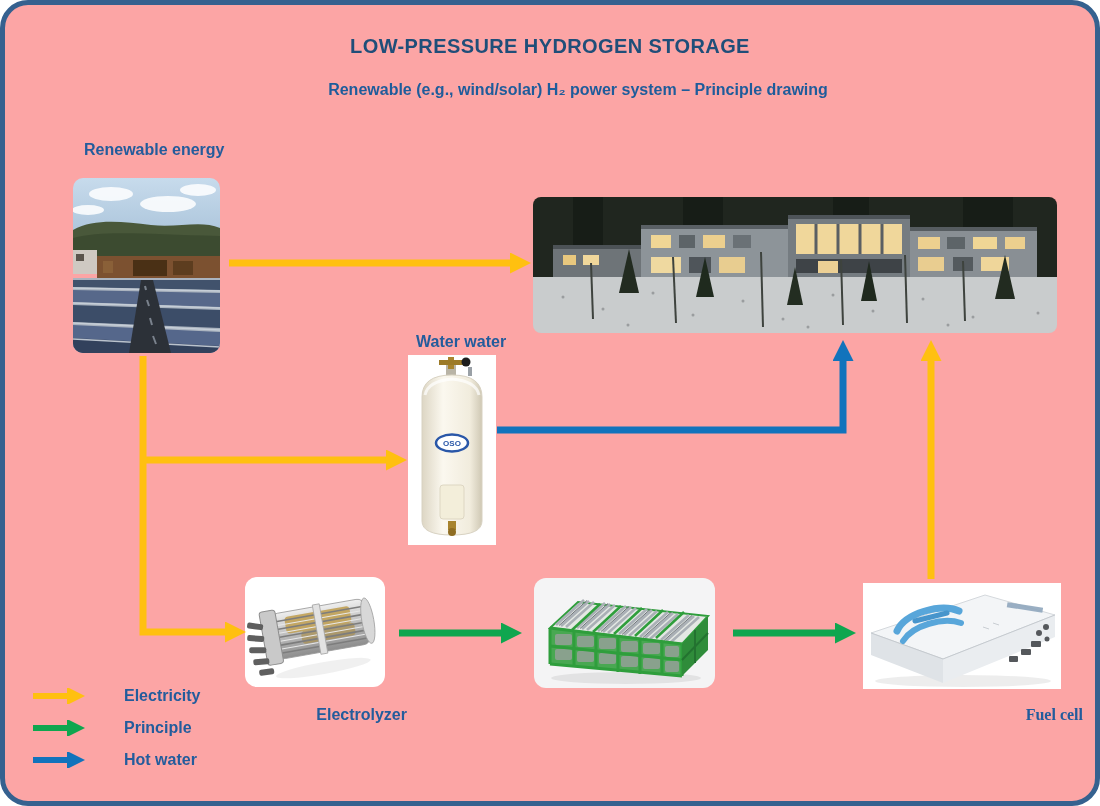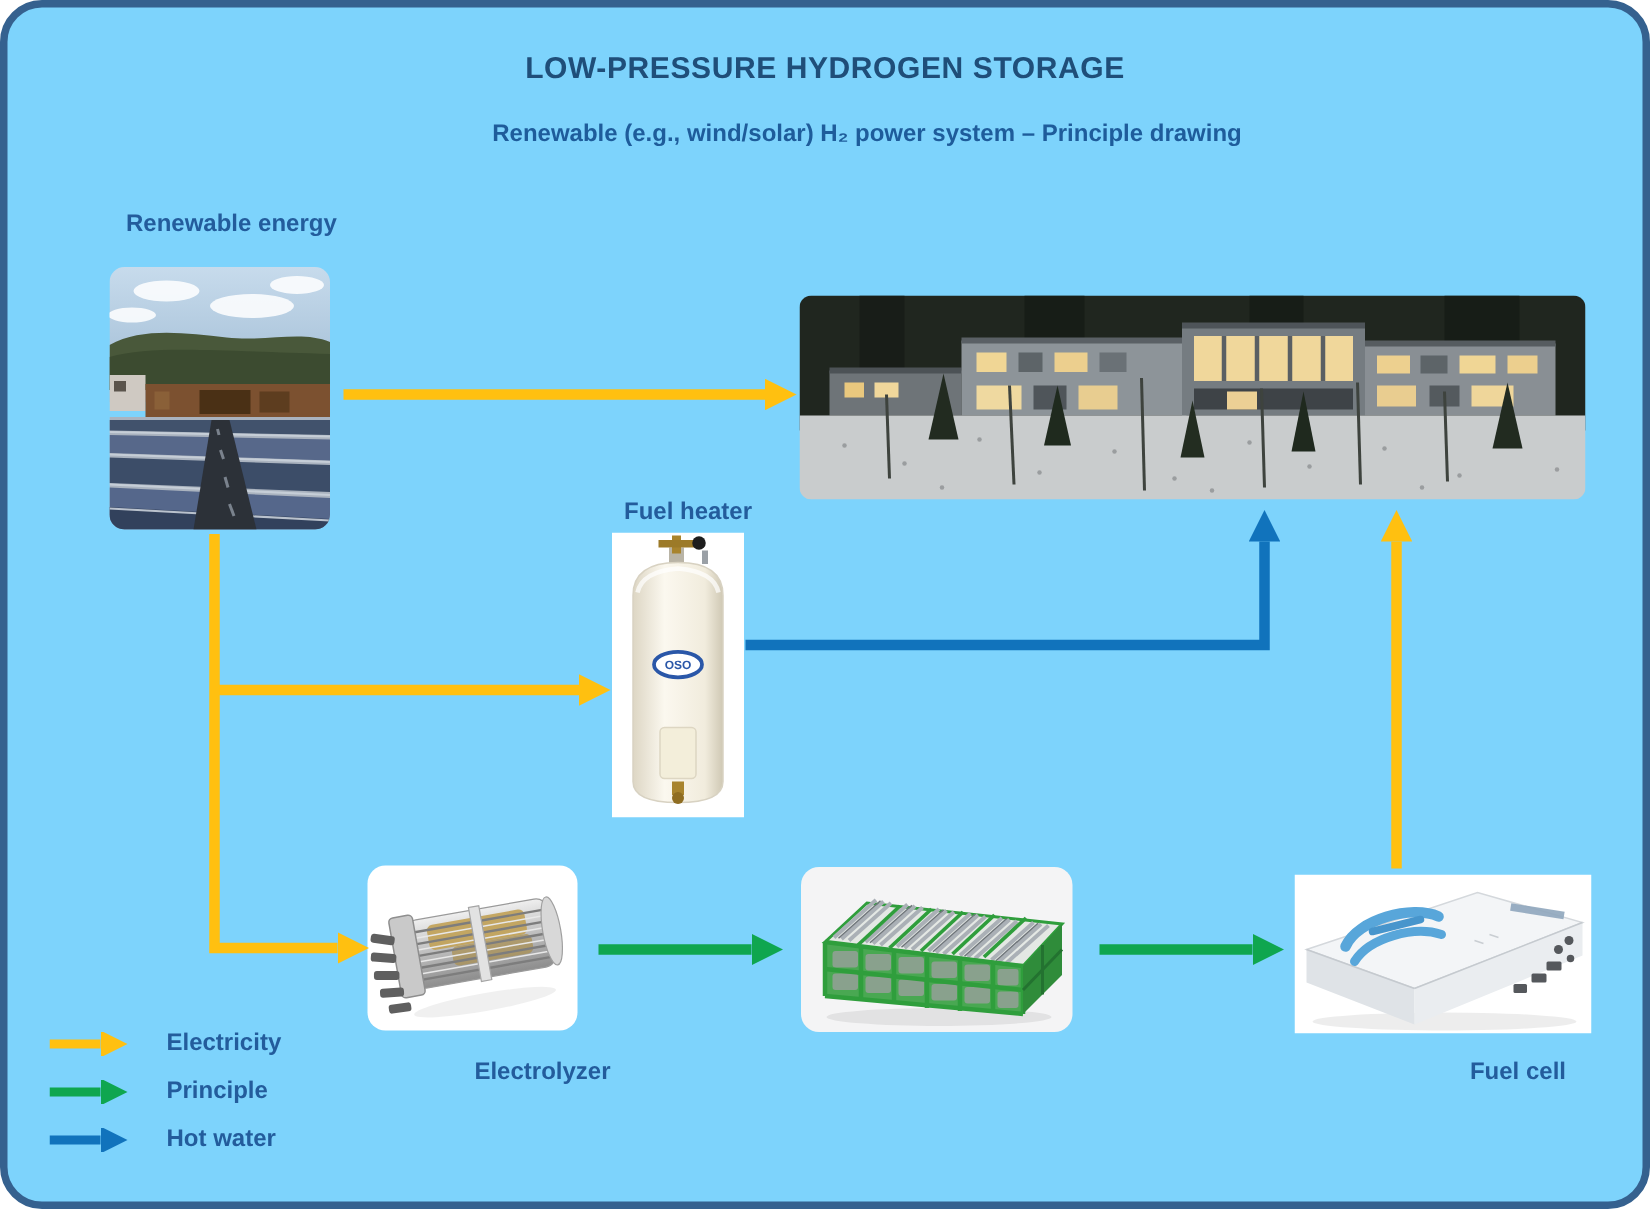--- a/index.html
+++ b/index.html
@@ -1,18 +1,18 @@
 <!DOCTYPE html>
 <html style="--electricity: #FFC010; --hydrogen: #0FA64F; --hot-water: #1173BC; --title-text: #1F4E79; --subtitle-text: #1E5C9B; --label-text: #235C9C; --border: #35618F;"><head>
 <meta charset="utf-8">
 <style>
   html,body{margin:0;padding:0;background:#ffffff;}
   #canvas{
     position:relative;width:1100px;height:806px;box-sizing:border-box;
-    background:#7dd3fc;border:5px solid var(--border,#35618F);border-radius:28px;
+    background:#fca5a5;border:5px solid var(--border,#35618F);border-radius:28px;
     font-family:"Liberation Sans",sans-serif;overflow:hidden;
   }
   .abs{position:absolute;}
   .title{
     left:0;top:30px;width:100%;text-align:center;
     font-size:20px;font-weight:800;letter-spacing:.4px;color:var(--title-text,#1F4E79);
   }
   .subtitle{
     left:0;top:76px;width:100%;text-align:center;
     font-size:16px;font-weight:700;color:var(--subtitle-text,#1E5C9B);margin-left:28px;
@@ -20,34 +20,34 @@
   .node-label{
     font-size:16px;font-weight:700;color:var(--label-text,#235C9C);line-height:1.25;margin-left:22px;
   }
   .center{text-align:right;}
   .prelines{white-space:pre-line;}
   .img-card{overflow:hidden;display:block;}
   .r10{border-radius:10px;}
   .r8{border-radius:8px;}
   .r12{border-radius:12px;}
   #arrow-layer{pointer-events:none;}
-  .legend-row{display:flex;align-items:center;height:26px;margin-bottom:6px;}
+  .legend-row{display:flex;align-items:center;height:26px;margin-bottom:6px;gap:13px;}
 </style>
 </head>
 <body>
 
 <div id="canvas">
 
   <div class="abs title">LOW-PRESSURE HYDROGEN STORAGE</div>
   <div class="abs subtitle">Renewable (e.g., wind/solar) H₂ power system – Principle drawing</div>
 
   <div class="abs node-label" style="left:57px;top:135px;">Renewable energy</div>
-  <div class="abs node-label" style="left:389px;top:327px;">Fuel heater</div>
+  <div class="abs node-label" style="left:389px;top:327px;">Water water</div>
   <div class="abs node-label center" style="left:240px;top:700px;width:140px;">Electrolyzer</div>
-  <div class="abs node-label center" style="left:819px;top:700px;width:198px;">Fuel cell</div>
+  <div class="abs node-label center" style="left:858px;top:700px;width:198px;font-family:Liberation Serif, serif;">Fuel cell</div>
 
   <svg class="abs img-card r10" style="left:68px;top:173px;" width="147" height="175" viewBox="0 0 147 175">
     <defs>
       <linearGradient id="skyg" x1="0" y1="0" x2="0" y2="1">
         <stop offset="0" stop-color="#c7dbec"></stop>
           <stop offset="1" stop-color="#9db9d2"></stop>
       </linearGradient>
     </defs>
     <rect x="0" y="0" width="147" height="90" fill="url(#skyg)"></rect>
     <g fill="#ffffff" opacity="0.85">

